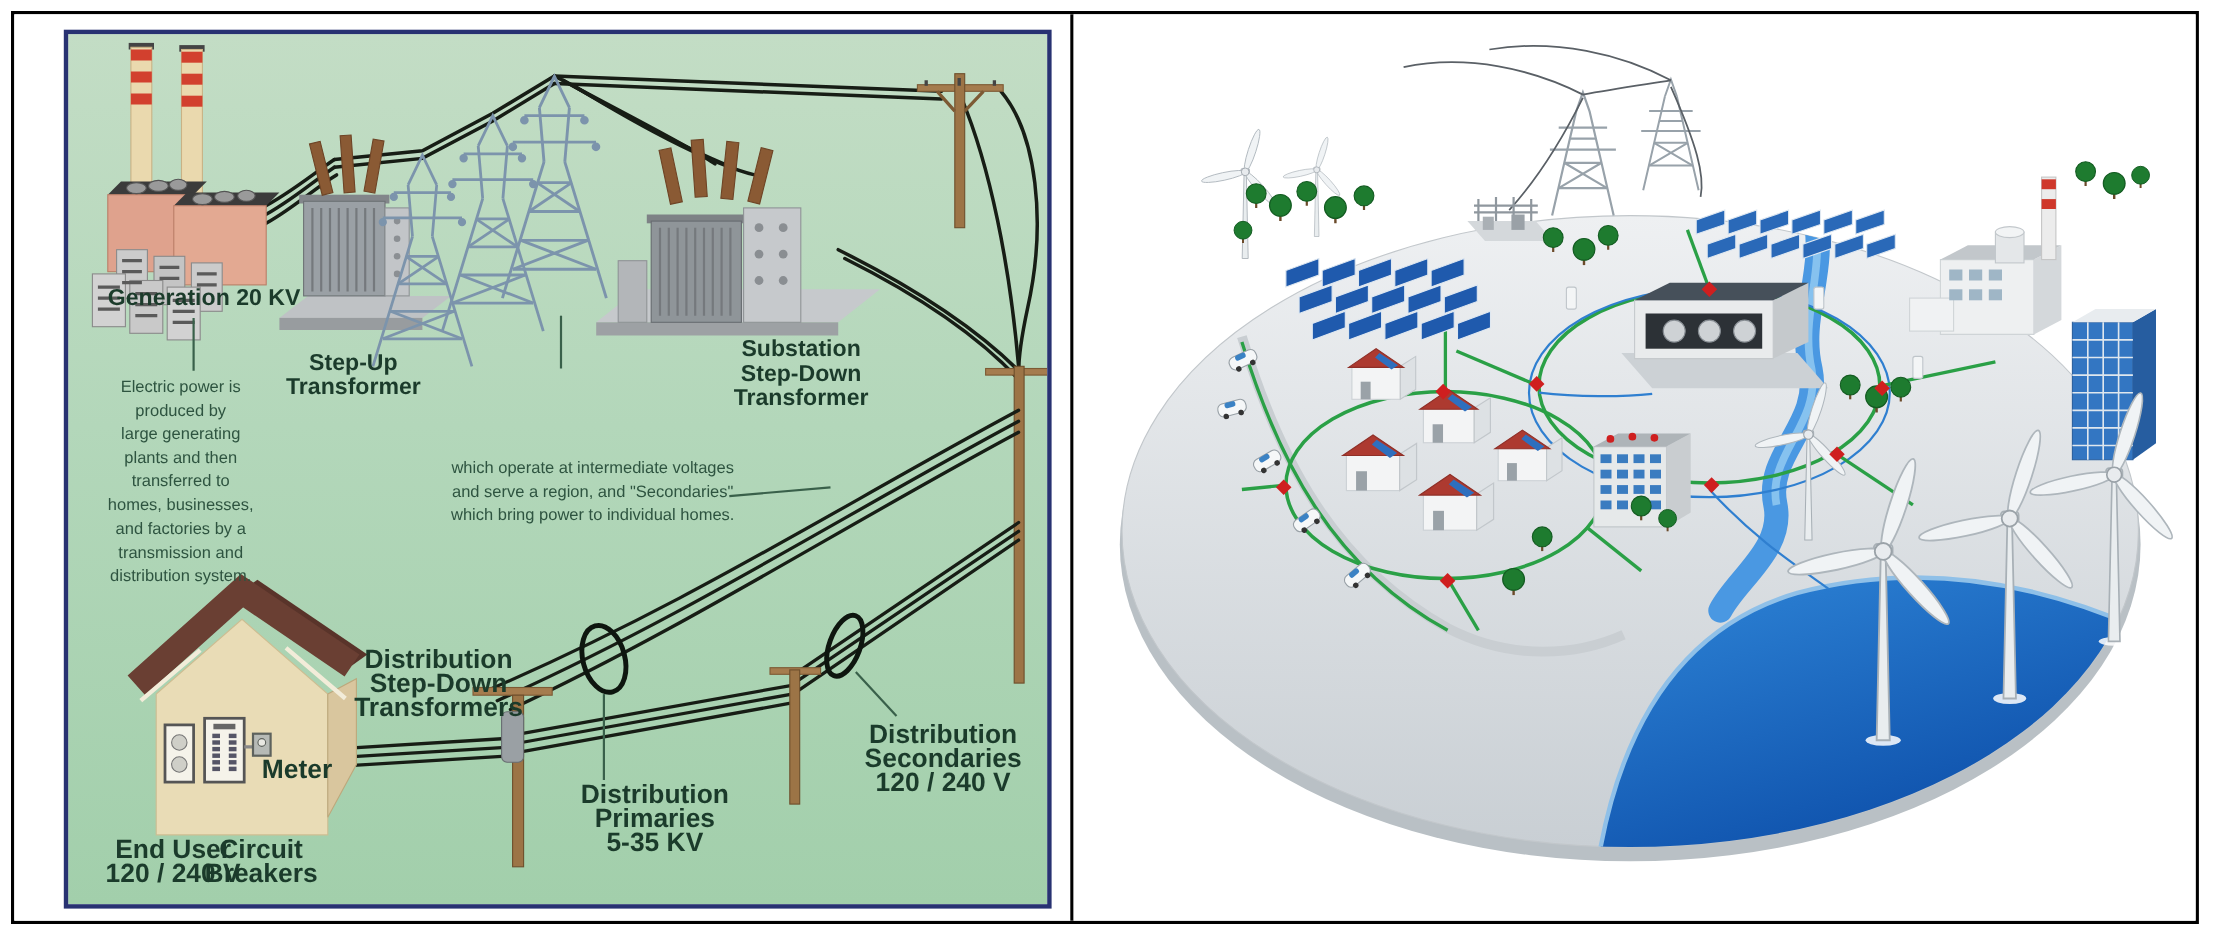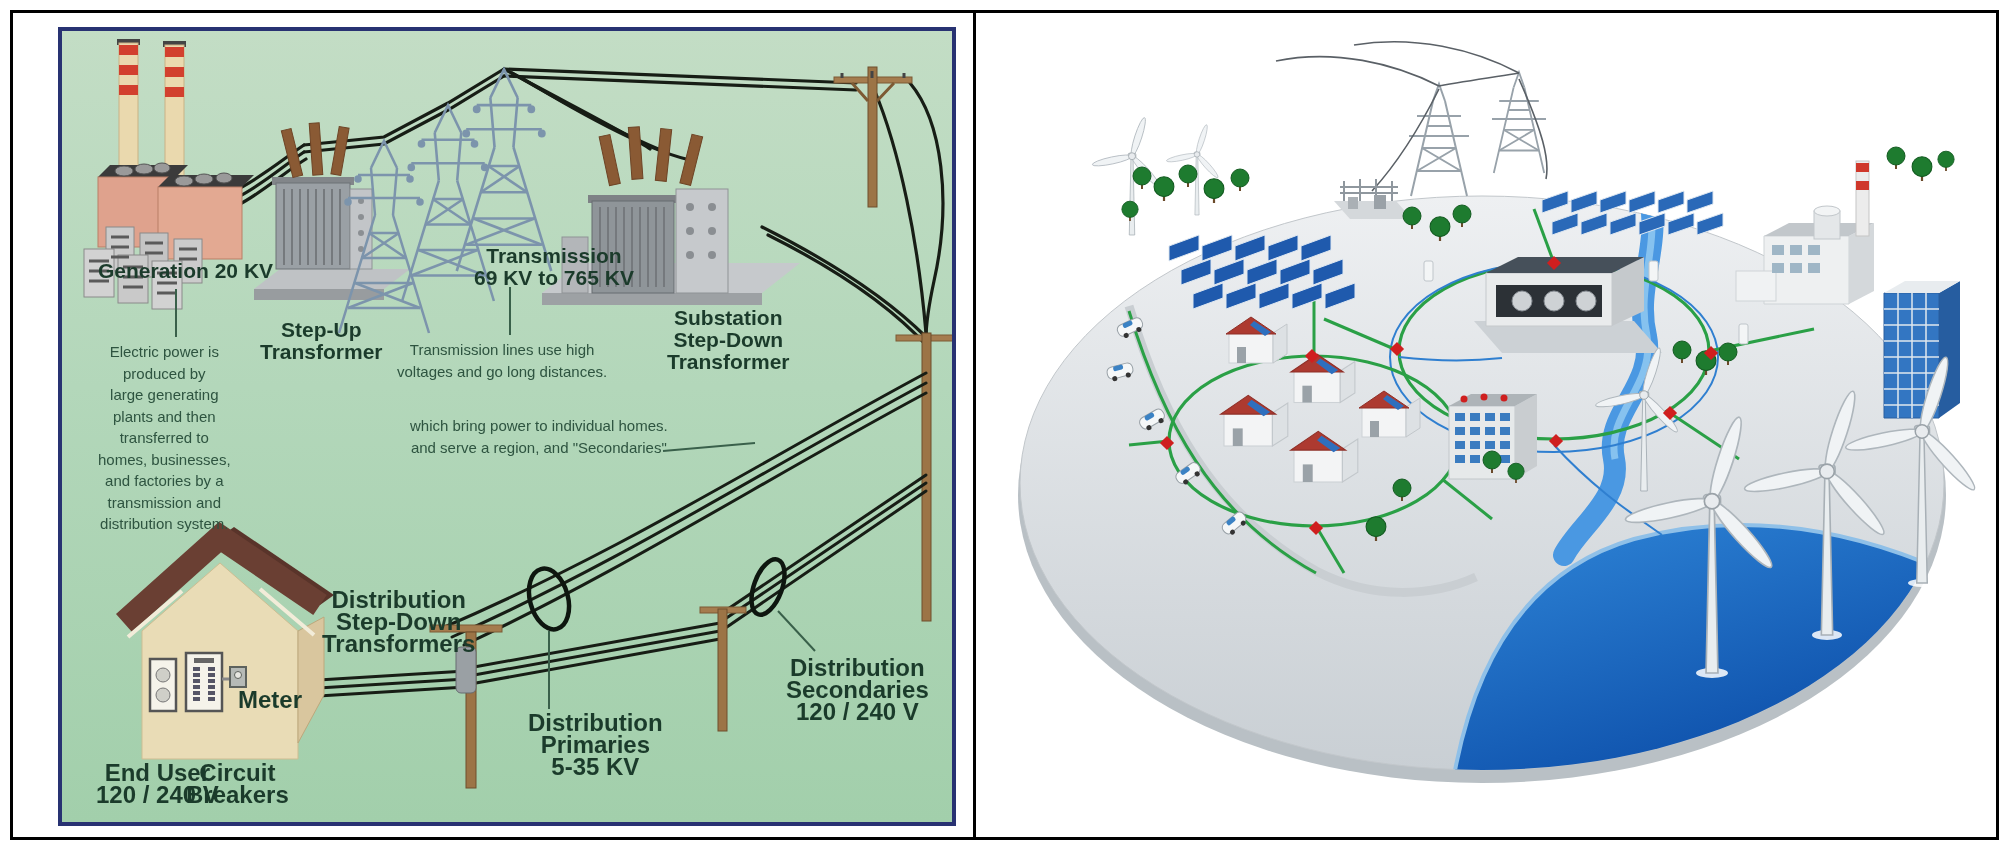--- a/index.html
+++ b/index.html
@@ -247,36 +247,29 @@
         <div>transferred to</div>
         <div>homes, businesses,</div>
         <div>and factories by a</div>
         <div>transmission and</div>
         <div>distribution system.</div>
       </div>
       <div class="lbl big" style="left:198px;top:288px">
         <div>Step-Up</div>
         <div>Transformer</div>
       </div>
-      <div class="lbl big" style="left:412px;top:214px">
-        <div>Transmission</div>
-        <div>69 KV to 765 KV</div>
-      </div>
-      <div class="para" style="left:335px;top:308px">
-        <div>Transmission lines use high</div>
-        <div>voltages and go long distances.</div>
-      </div>
       <div class="lbl big" style="left:605px;top:276px">
         <div>Substation</div>
         <div>Step-Down</div>
         <div>Transformer</div>
       </div>
       <div class="para" style="left:348px;top:384px">
+        <div>which operate at intermediate voltages</div>
+        <div>and serve a region, and "Secondaries"</div>
         <div>which bring power to individual homes.</div>
-        <div>and serve a region, and "Secondaries"</div>
       </div>
       <div class="lbl" style="left:260px;top:558px">
         <div>Distribution</div>
         <div>Step-Down</div>
         <div>Transformers</div>
       </div>
       <div class="lbl" style="left:466px;top:681px">
         <div>Distribution</div>
         <div>Primaries</div>
         <div>5-35 KV</div>

